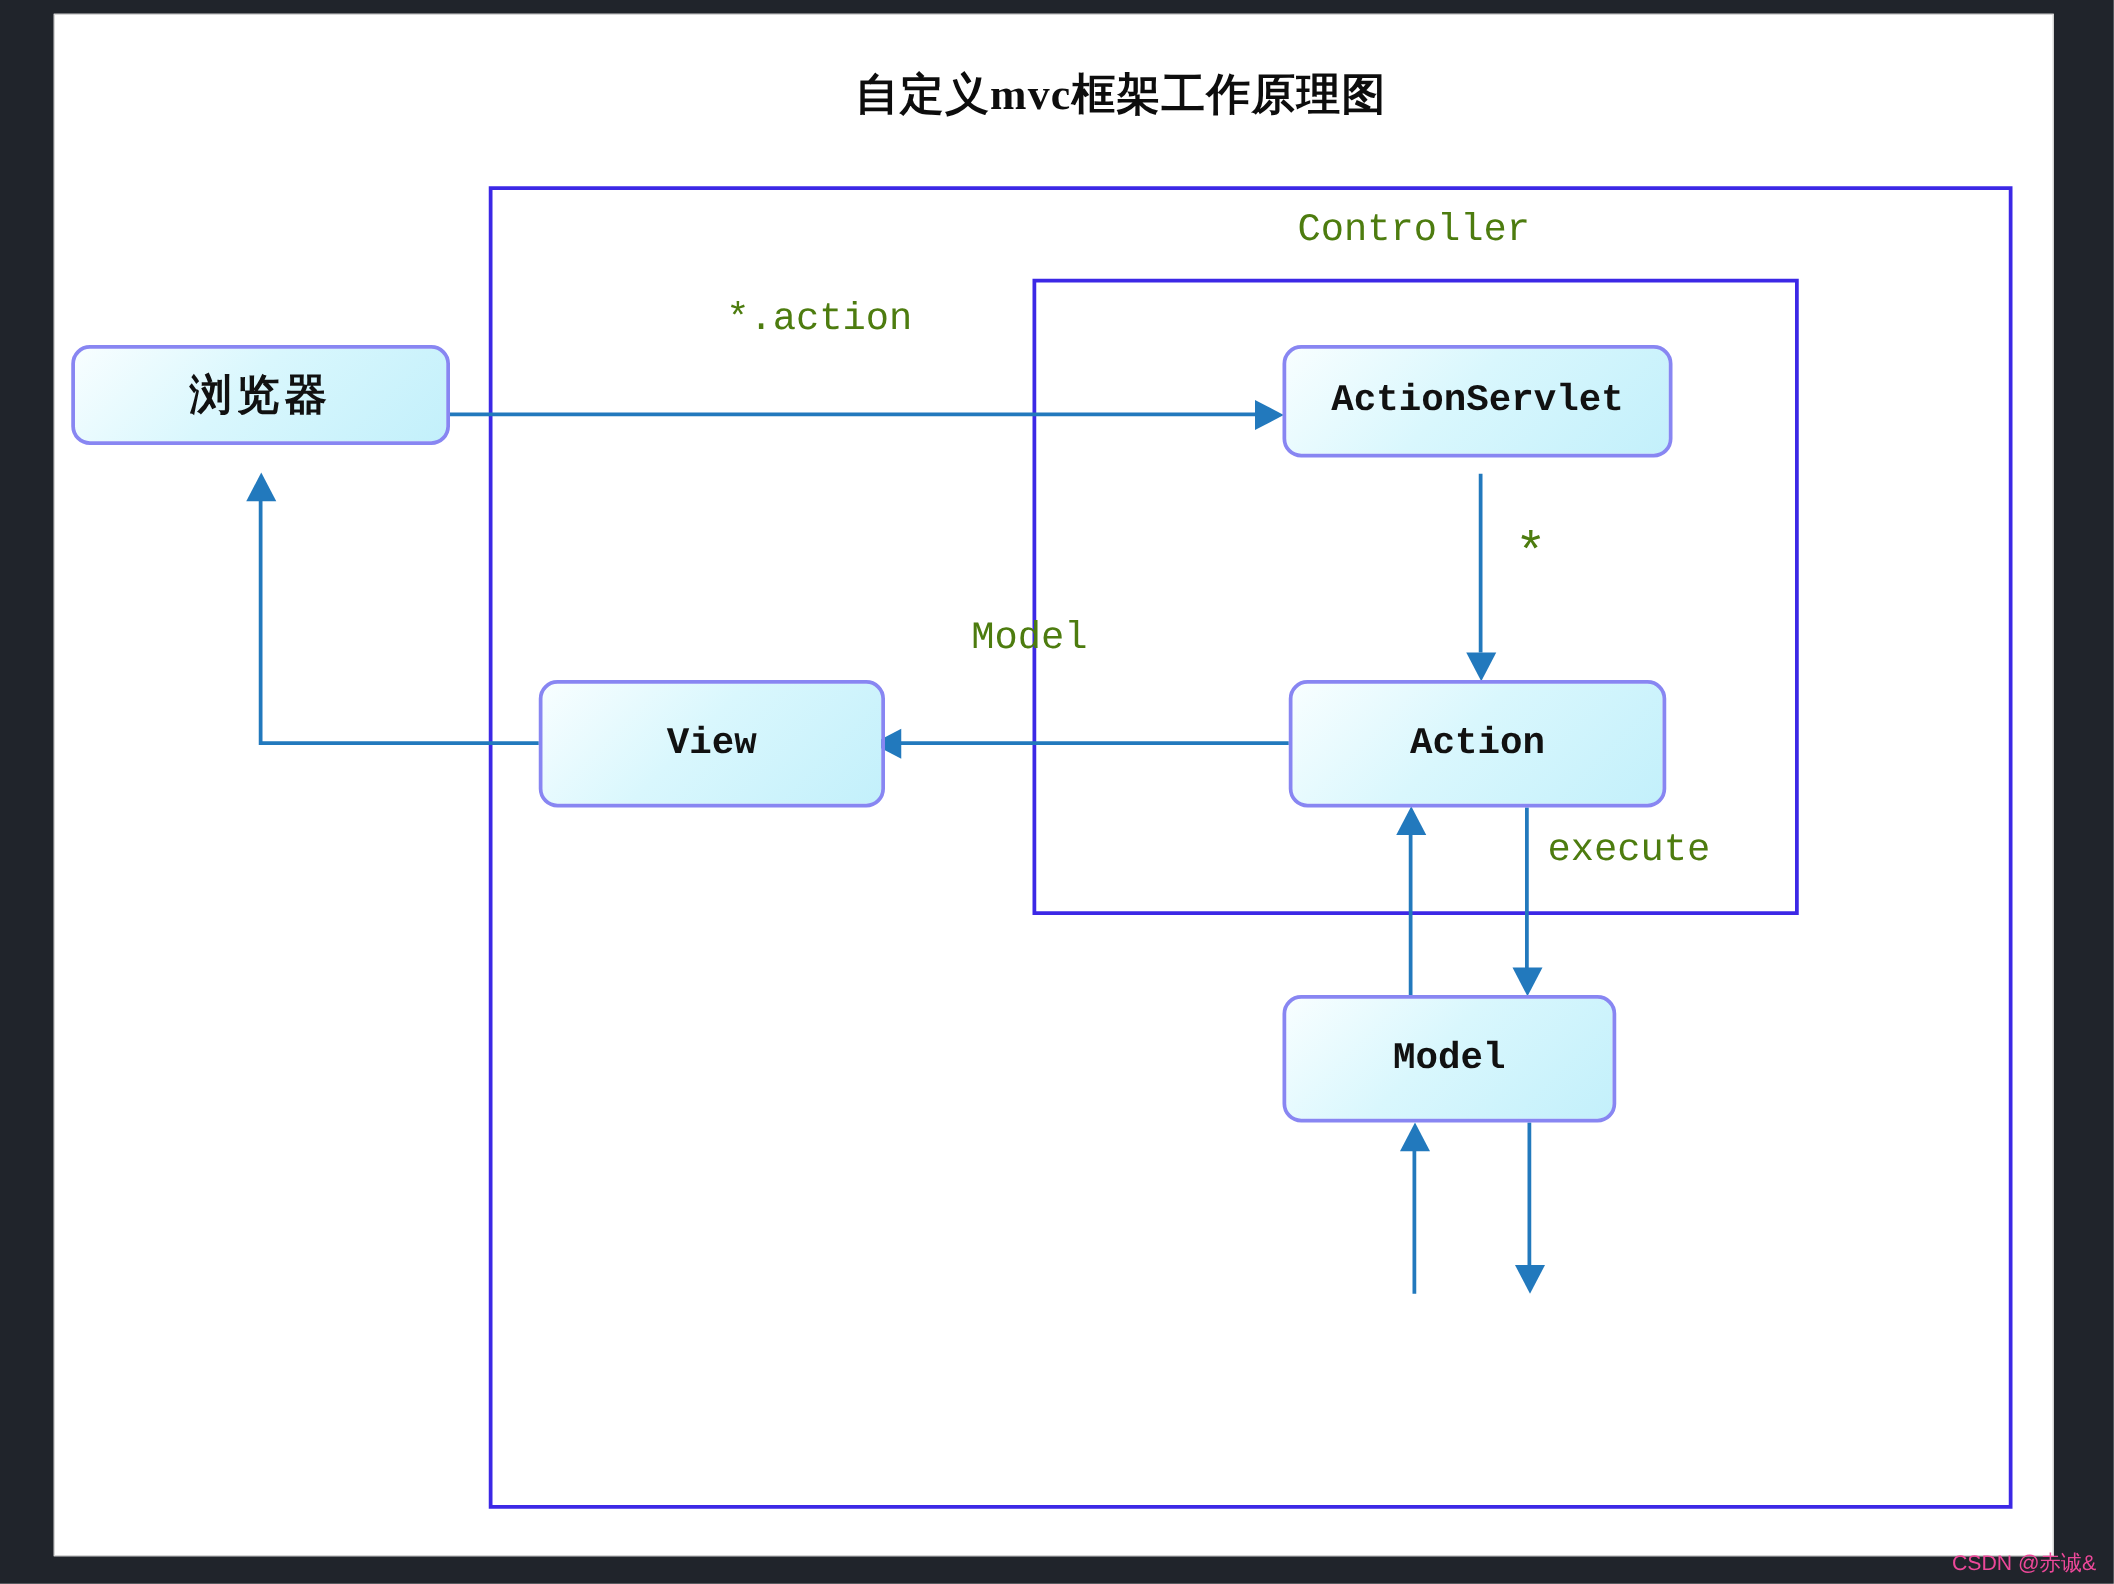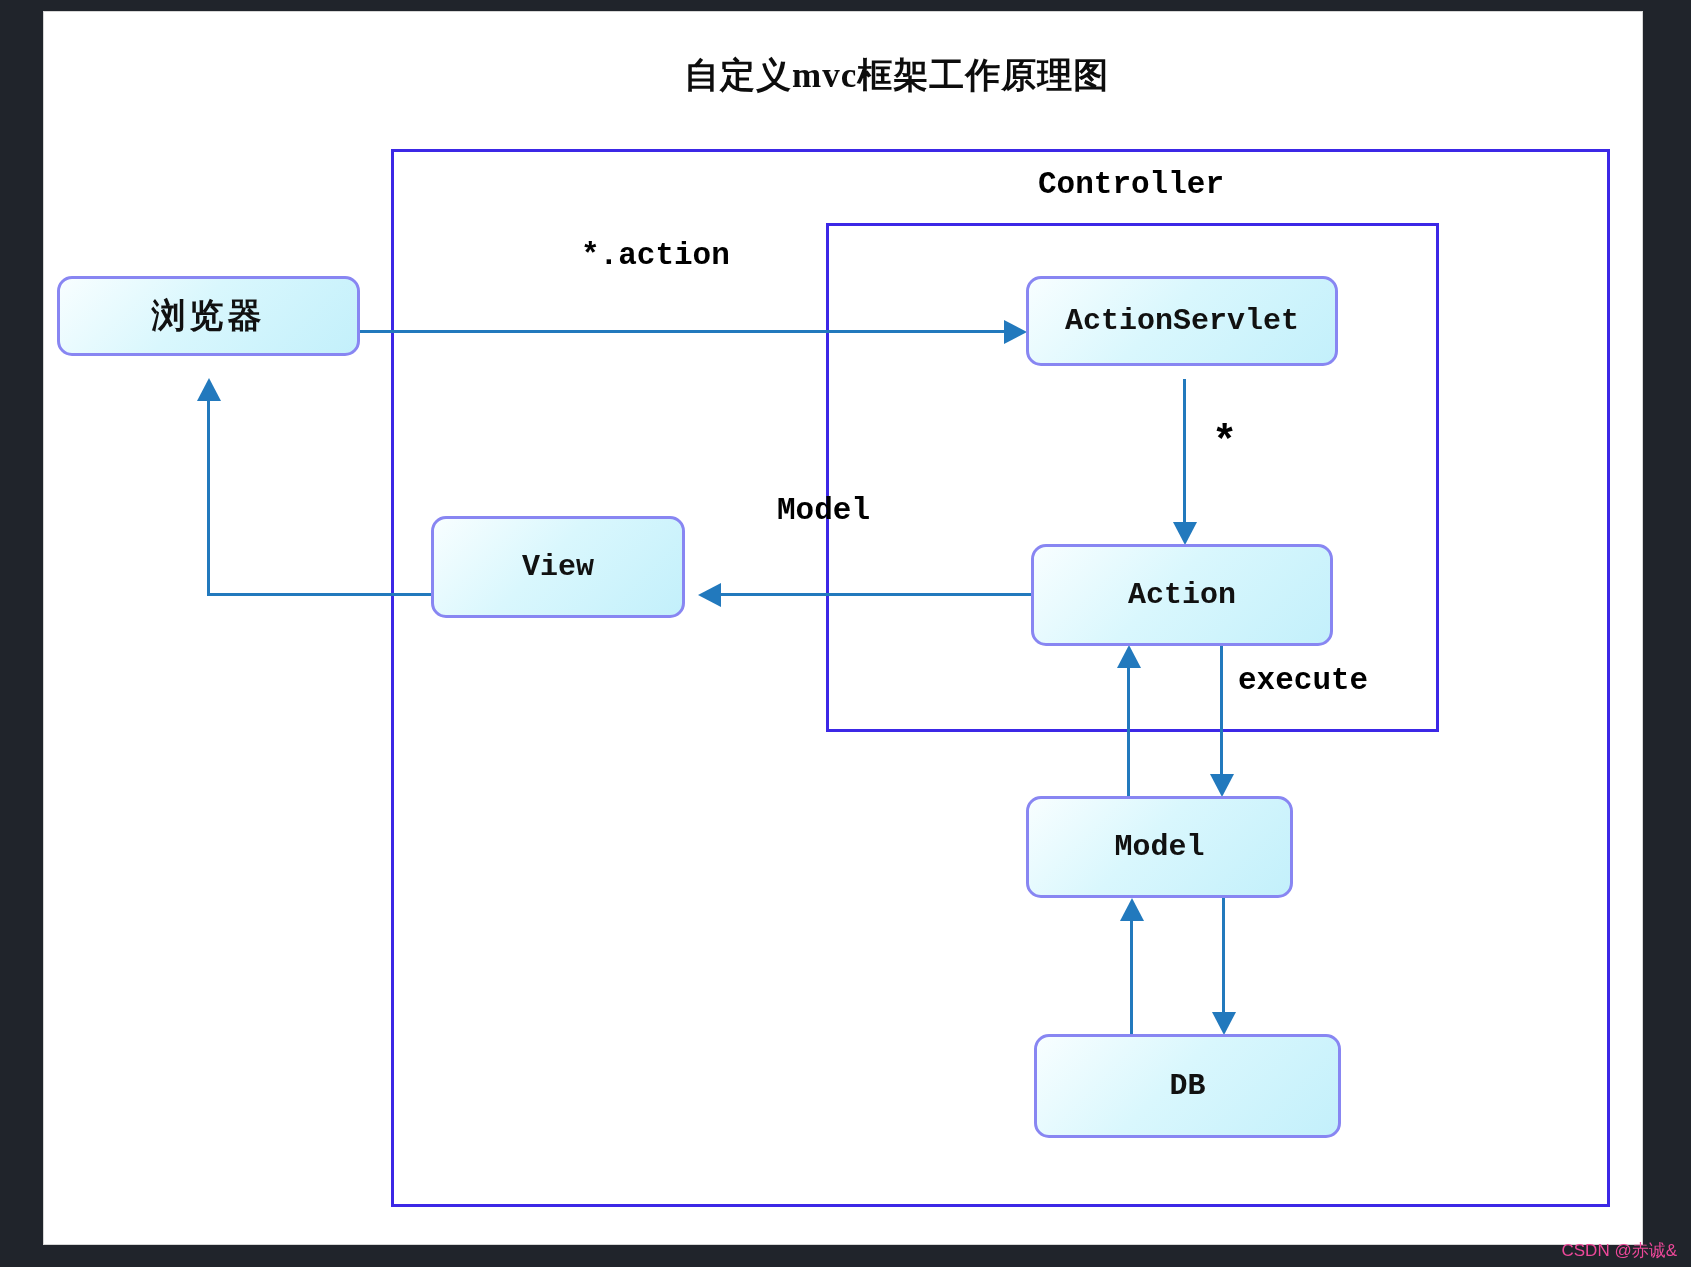--- a/index.html
+++ b/index.html
@@ -23,21 +23,21 @@
     letter-spacing:1px; white-space:nowrap;
   }
   .frame {
     position:absolute; border:3px solid #3c28e6; background:transparent;
   }
   .frame.outer { left:347px; top:137px; width:1219px; height:1058px; }
   .frame.inner { left:782px; top:211px; width:613px; height:509px; }
   .edge-label, .frame-label {
     position:absolute;
     font-family:"Liberation Mono","DejaVu Sans Mono",monospace;
-    font-weight:bold; font-size:31px; color:#000000; white-space:nowrap;
+    font-weight:normal; font-size:31px; color:#4d7c0f; white-space:nowrap;
     z-index:6;
   }
   .line { position:absolute; background:#2279bd; z-index:2; }
   .arr { position:absolute; width:0; height:0; z-index:3; }
   .arr.right { border-top:12px solid transparent; border-bottom:12px solid transparent; border-left:23px solid #2279bd; }
   .arr.left  { border-top:12px solid transparent; border-bottom:12px solid transparent; border-right:23px solid #2279bd; }
   .arr.down  { border-left:12px solid transparent; border-right:12px solid transparent; border-top:23px solid #2279bd; }
   .arr.up    { border-left:12px solid transparent; border-right:12px solid transparent; border-bottom:23px solid #2279bd; }
   .node {
     position:absolute; z-index:5;
@@ -95,24 +95,23 @@
     <div class="line" style="left:1178px; top:886px; width:3px; height:115px;"></div>
     <div class="arr down" style="left:1168px; top:1000px;"></div>
 
     <div class="line" style="left:1086px; top:908px; width:3px; height:115px;"></div>
     <div class="arr up" style="left:1076px; top:886px;"></div>
 
     <div class="node cjk" style="left:13px; top:264px; width:303px; height:80px;">浏览器</div>
 
     <div class="node" style="left:982px; top:264px; width:312px; height:90px;">ActionServlet</div>
 
-    <div class="node" style="left:387px; top:504px; width:254px; height:102px;">View</div>
+    <div class="node" style="left:387px; top:532px; width:277px; height:102px;">View</div>
 
     <div class="node" style="left:987px; top:532px; width:302px; height:102px;">Action</div>
 
     <div class="node" style="left:982px; top:784px; width:267px; height:102px;">Model</div>
 
-    <div class="node" style="left:990px; top:1022px; width:307px; height:104px;">DB</div>
 
   </div>
 
   <div class="watermark">CSDN @赤诚&amp;</div>
 </div>
 
 </body></html>

